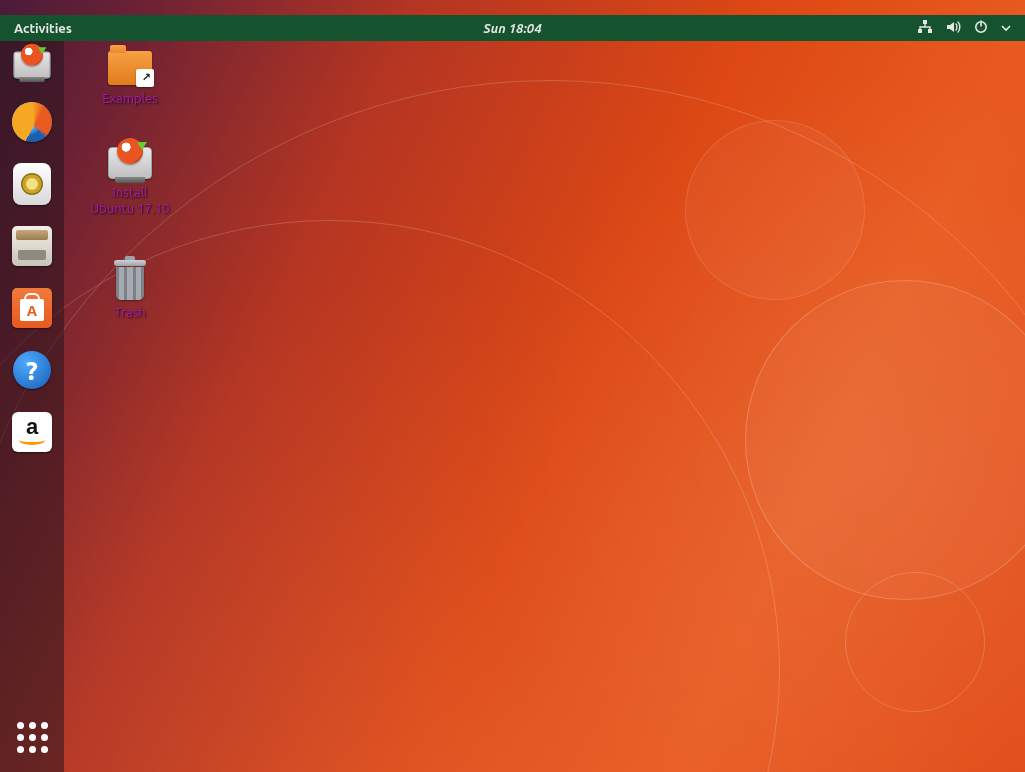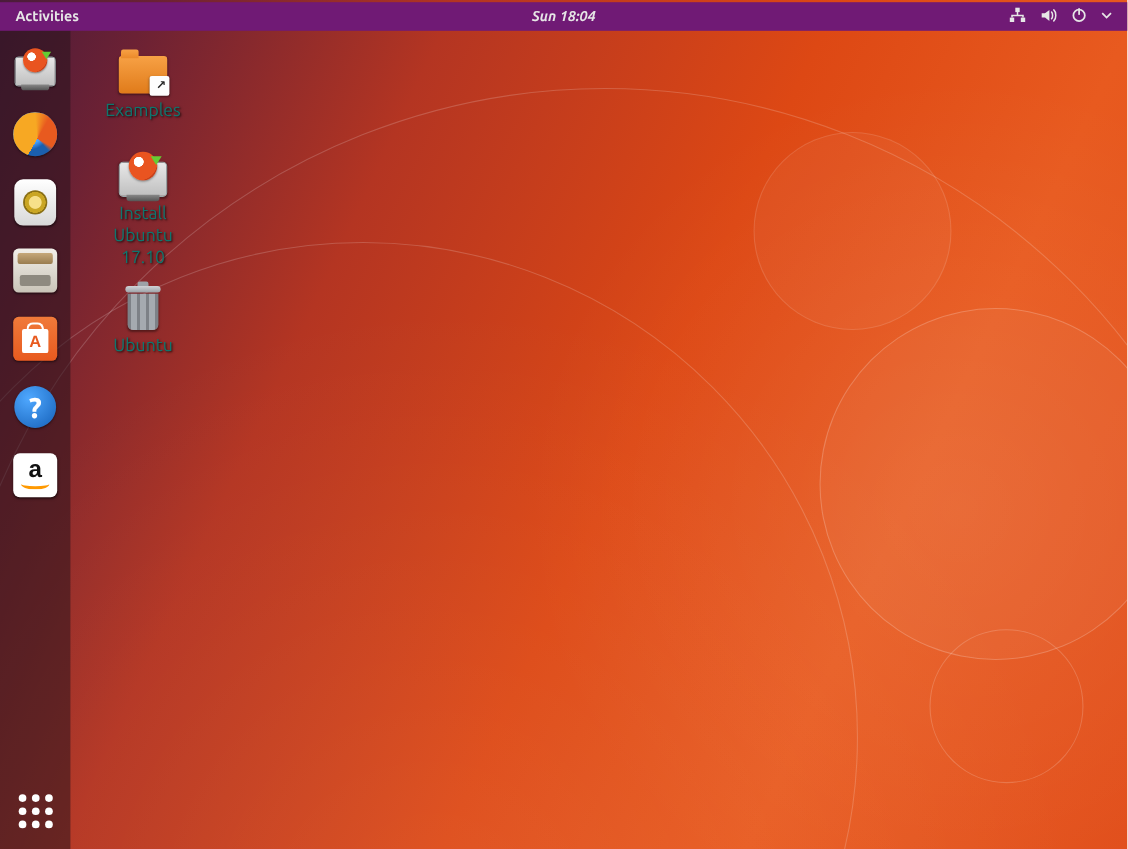--- a/index.html
+++ b/index.html
@@ -17,22 +17,22 @@
   }
   .wallpaper .ring {
     position: absolute; border-radius: 50%; border: 1px solid rgba(255,255,255,0.18);
   }
   .wallpaper .blob {
     position: absolute; border-radius: 50%; border: 1px solid rgba(255,255,255,0.20); background: rgba(255,255,255,0.04);
   }
 
   
   .topbar {
-    position: absolute; top: 2px; left: 0; right: 0; height: 26px;
-    background: #701a75; color: #e6e6e6; display: flex; align-items: center;
+    position: absolute; top: 15px; left: 0; right: 0; height: 26px;
+    background: #14532d; color: #e6e6e6; display: flex; align-items: center;
     font-size: 13px; z-index: 20;
   }
   .topbar .activities { padding: 0 14px; font-weight: 600; height: 100%; display: flex; align-items: center; cursor: pointer; }
   .topbar .spacer { flex: 1; }
   .topbar .clock { position: absolute; left: 50%; transform: translateX(-50%); font-weight: 600; cursor: pointer; padding: 0 10px; height: 100%; display: flex; align-items: center; font-style: italic; }
   .topbar .tray { display: flex; align-items: center; gap: 12px; padding-right: 14px; height: 100%; cursor: pointer; }
   .topbar svg { fill: #e6e6e6; }
 
   
   .dock {
@@ -48,21 +48,21 @@
   }
   .dock .apps-button span { width: 7px; height: 7px; background: #fff; border-radius: 50%; }
 
   
   .desktop { position: absolute; top: 26px; left: 64px; right: 0; bottom: 0; z-index: 5; }
   .desk-icon {
     position: absolute; width: 80px; display: flex; flex-direction: column; align-items: center;
     cursor: pointer; text-align: center; gap: 2px;
   }
   .desk-icon .label {
-    color: #0f766e; font-size: 16px; text-shadow: 1px 1px 2px rgba(0,0,0,0.8); line-height: 1.25;
+    color: #a21caf; font-size: 13px; text-shadow: 1px 1px 2px rgba(0,0,0,0.8); line-height: 1.25;
     max-width: 80px;
   }
   .ico { width: 48px; height: 48px; display: flex; align-items: center; justify-content: center; }
 
   
   .ico-folder {
     width: 44px; height: 34px; background: linear-gradient(#f7a145,#e07b1a); border-radius: 3px; position: relative; margin-top: 8px;
     box-shadow: 0 1px 2px rgba(0,0,0,0.4);
   }
   .ico-folder::before {
@@ -246,15 +246,15 @@
     <div class="label">Install Ubuntu 17.10</div>
   </div>
 
   <div class="desk-icon" style="left:26px; top:228px;">
     <div class="ico">
       <div class="ico-trash">
           <div class="lid"></div>
           <div class="body"></div>
         </div>
     </div>
-    <div class="label">Ubuntu</div>
+    <div class="label">Trash</div>
   </div>
 </div>
 
 </body></html>

